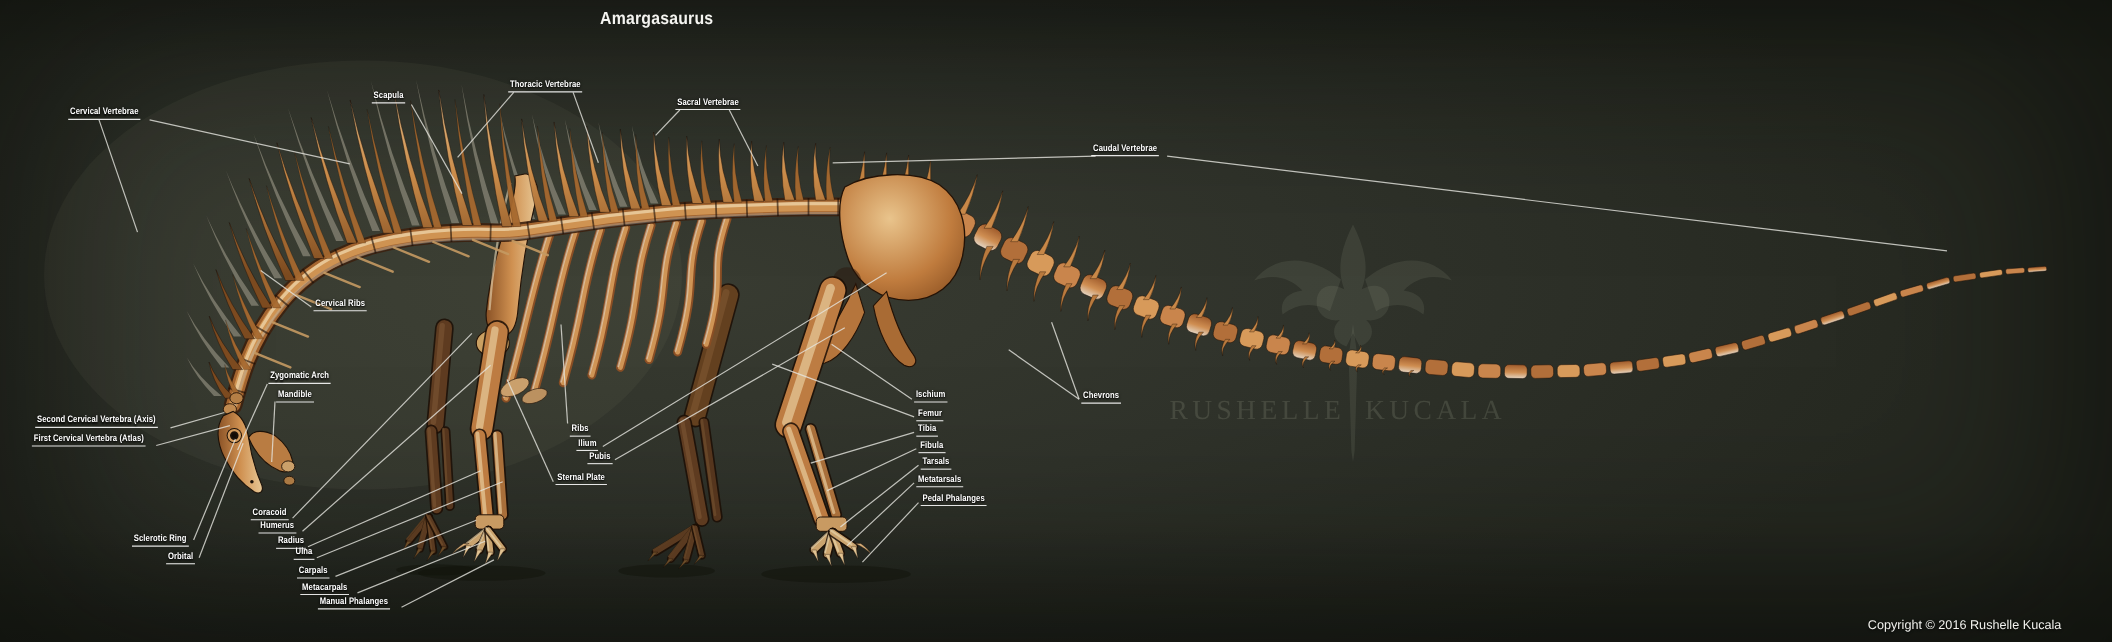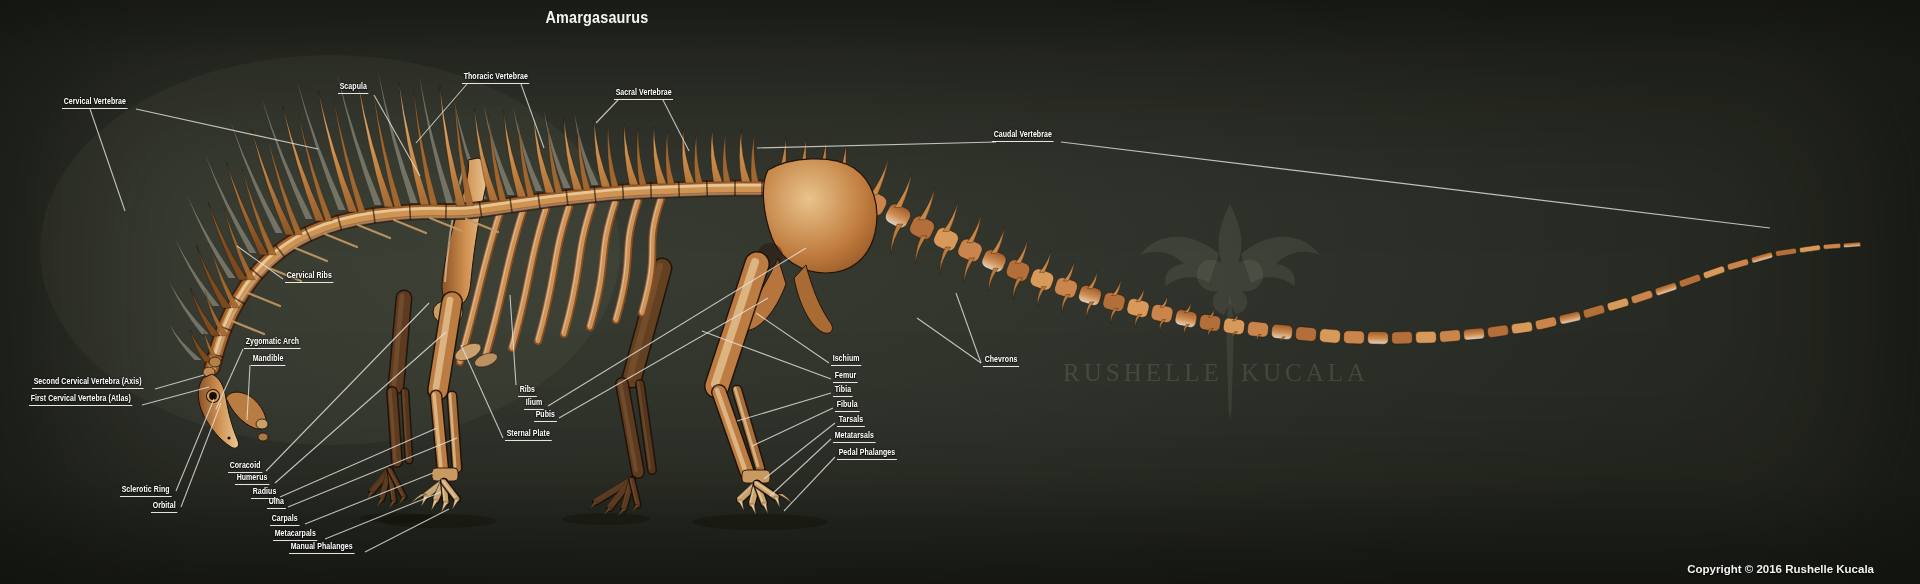--- a/index.html
+++ b/index.html
@@ -10,21 +10,21 @@
       linear-gradient(180deg, rgba(0,0,0,.16) 0%, rgba(0,0,0,0) 10%, rgba(0,0,0,0) 82%, rgba(0,0,0,.22) 100%),
       radial-gradient(1150px 430px at 33% 44%, #383b31 0%, #30332b 48%, #262921 100%);
     box-shadow: inset 0 0 160px 60px rgba(8,10,6,.55);
   }
   #art{position:absolute;left:0;top:0;}
   .title{
     position:absolute;top:9px;left:597px;transform:translateX(-50%) scaleX(.9);
     color:#f4f4f0;font-size:16px;font-weight:700;letter-spacing:.2px;white-space:nowrap;
   }
   .copyright{
-    position:absolute;right:46px;bottom:9px;color:#f2f2ee;font-size:11.5px;font-weight:700;
+    position:absolute;right:46px;bottom:9px;color:#f2f2ee;font-size:11.5px;font-weight:400;
     text-shadow:0 1px 2px rgba(0,0,0,.8);white-space:nowrap;
   }
   .lbl{
     position:absolute;color:#ffffff;font-size:8.5px;font-weight:700;line-height:1;
     white-space:nowrap;padding:0 2px 2px 2px;border-bottom:1px solid rgba(255,255,255,.88);
     transform:scaleX(.82);transform-origin:left top;letter-spacing:.1px;
     text-shadow:0 1px 2px rgba(0,0,0,.95),0 0 3px rgba(0,0,0,.6);
   }
   .wm-text{
     font-family:"Liberation Serif",serif;font-size:25px;letter-spacing:4px;

